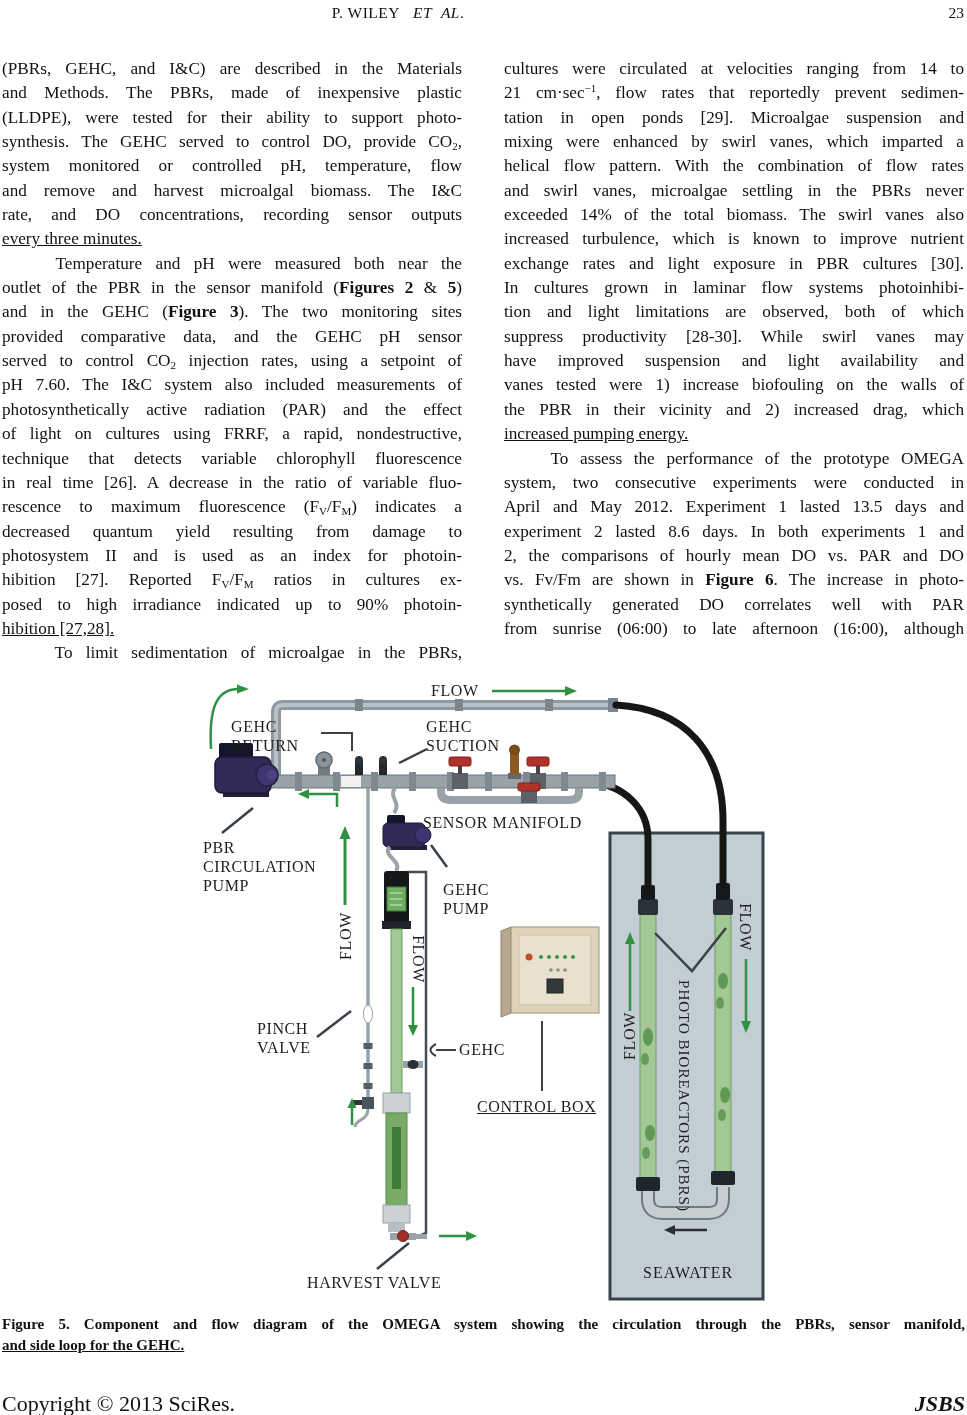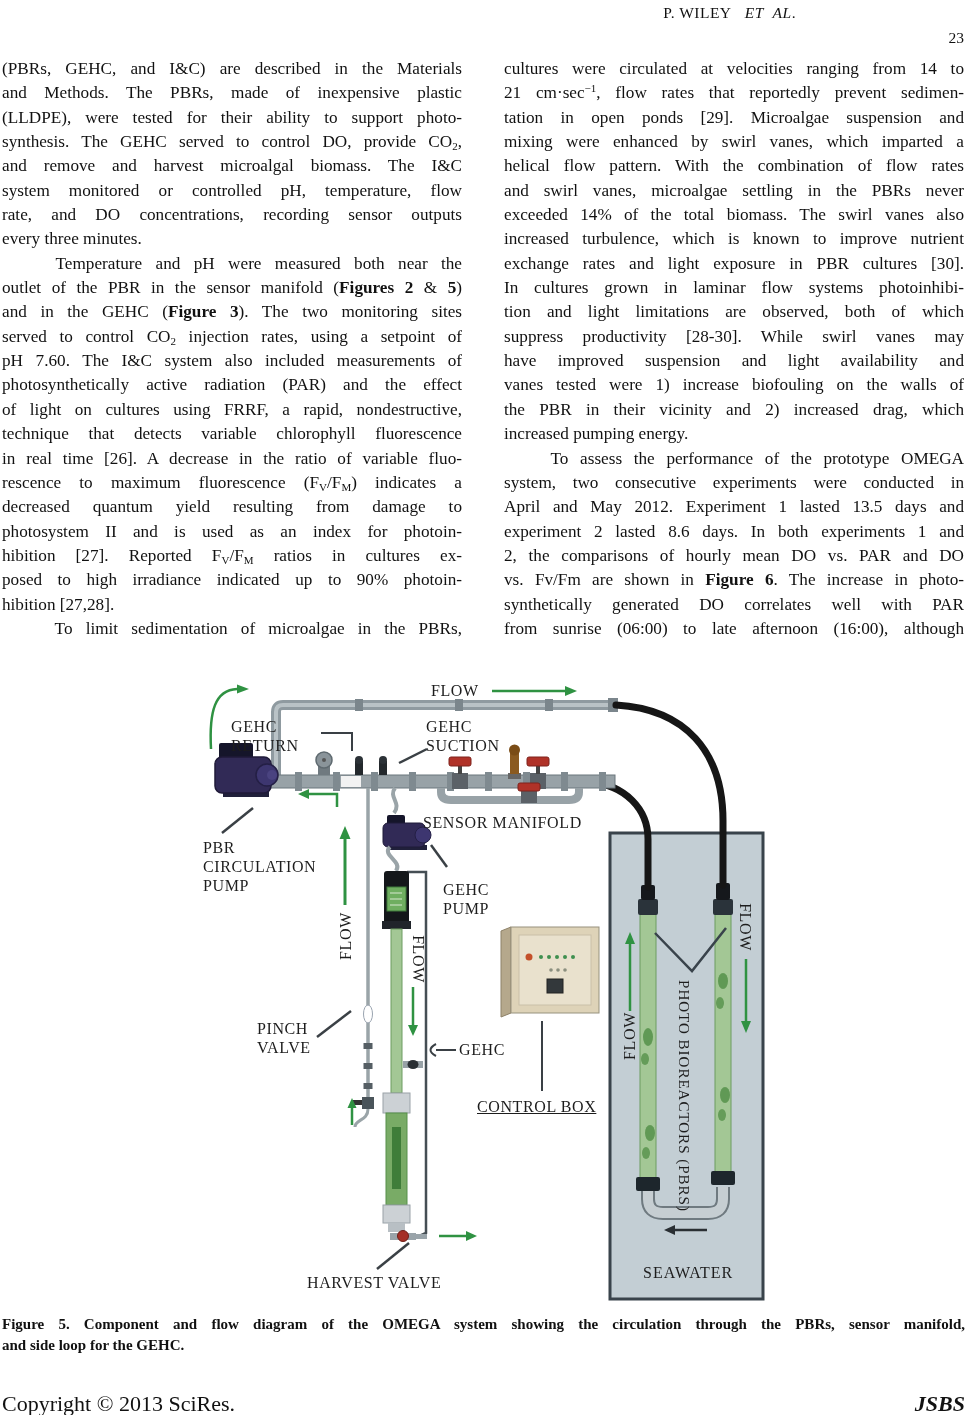--- a/index.html
+++ b/index.html
@@ -1,27 +1,27 @@
 <!DOCTYPE html>
 <html><head>
 <meta charset="utf-8">
 <style>
   html,body{margin:0;padding:0;background:#e8e8e8;}
   #page{position:relative;width:967px;height:1415px;background:#ffffff;
         font-family:"Liberation Serif",serif;color:#111;overflow:hidden;}
   
   #hdr{position:absolute;top:4px;left:0;width:967px;height:22px;font-size:15.5px;}
-  #hdr .center{position:absolute;left:0;width:796px;text-align:right;letter-spacing:.5px;}
-  #hdr .pnum{position:absolute;right:3px;top:0;margin-top:25px;}
+  #hdr .center{position:absolute;left:0;width:796px;text-align:center;letter-spacing:.5px;}
+  #hdr .pnum{position:absolute;right:3px;top:0;}
   
   .col{position:absolute;top:57px;width:460px;font-size:17.2px;line-height:24.35px;}
   #col-left{left:2px;}
   #col-right{left:504px;}
   .tline{text-align:justify;text-align-last:justify;white-space:nowrap;}
-  .tline.pend{text-align-last:left;}
+  .tline.pend{text-align-last:left;text-decoration:underline;}
   .tline sub{font-size:11px;vertical-align:-3px;line-height:0;}
   .tline sup{font-size:11px;vertical-align:6px;line-height:0;}
   
   #figure{position:absolute;left:205px;top:681px;width:560px;height:622px;}
   #figure svg{position:absolute;left:0;top:0;}
   .flabel{position:absolute;font-size:16px;letter-spacing:.6px;color:#1d1d1d;
           white-space:pre-line;line-height:19px;}
   .flabel.vert{width:62px;height:18px;text-align:center;}
   .rot-ccw{transform:rotate(-90deg);}
   .rot-cw{transform:rotate(90deg);}
@@ -42,27 +42,28 @@
   <div id="hdr">
     <div class="center">P. WILEY&nbsp;&nbsp;&nbsp;<i>ET&nbsp;&nbsp;AL</i>.</div>
     <div class="pnum">23</div>
   </div>
 
   <div id="col-left" class="col">
       <div class="tline">(PBRs, GEHC, and I&amp;C) are described in the Materials</div>
       <div class="tline">and Methods. The PBRs, made of inexpensive plastic</div>
       <div class="tline">(LLDPE), were tested for their ability to support photo-</div>
       <div class="tline">synthesis. The GEHC served to control DO, provide CO<sub>2</sub>,</div>
+      <div class="tline">system monitored or controlled pH, temperature, flow</div>
       <div class="tline">and remove and harvest microalgal biomass. The I&amp;C</div>
-      <div class="tline">system monitored or controlled pH, temperature, flow</div>
       <div class="tline">rate, and DO concentrations, recording sensor outputs</div>
       <div class="tline pend">every three minutes.</div>
       <div class="tline">&nbsp;&nbsp;&nbsp;&nbsp;Temperature and pH were measured both near the</div>
       <div class="tline">outlet of the PBR in the sensor manifold (<b>Figures 2</b> &amp; <b>5</b>)</div>
       <div class="tline">and in the GEHC (<b>Figure 3</b>). The two monitoring sites</div>
+      <div class="tline">provided comparative data, and the GEHC pH sensor</div>
       <div class="tline">served to control CO<sub>2</sub> injection rates, using a setpoint of</div>
       <div class="tline">pH 7.60. The I&amp;C system also included measurements of</div>
       <div class="tline">photosynthetically active radiation (PAR) and the effect</div>
       <div class="tline">of light on cultures using FRRF, a rapid, nondestructive,</div>
       <div class="tline">technique that detects variable chlorophyll fluorescence</div>
       <div class="tline">in real time [26]. A decrease in the ratio of variable fluo-</div>
       <div class="tline">rescence to maximum fluorescence (F<sub>V</sub>/F<sub>M</sub>) indicates a</div>
       <div class="tline">decreased quantum yield resulting from damage to</div>
       <div class="tline">photosystem II and is used as an index for photoin-</div>
       <div class="tline">hibition [27]. Reported F<sub>V</sub>/F<sub>M</sub> ratios in cultures ex-</div>

